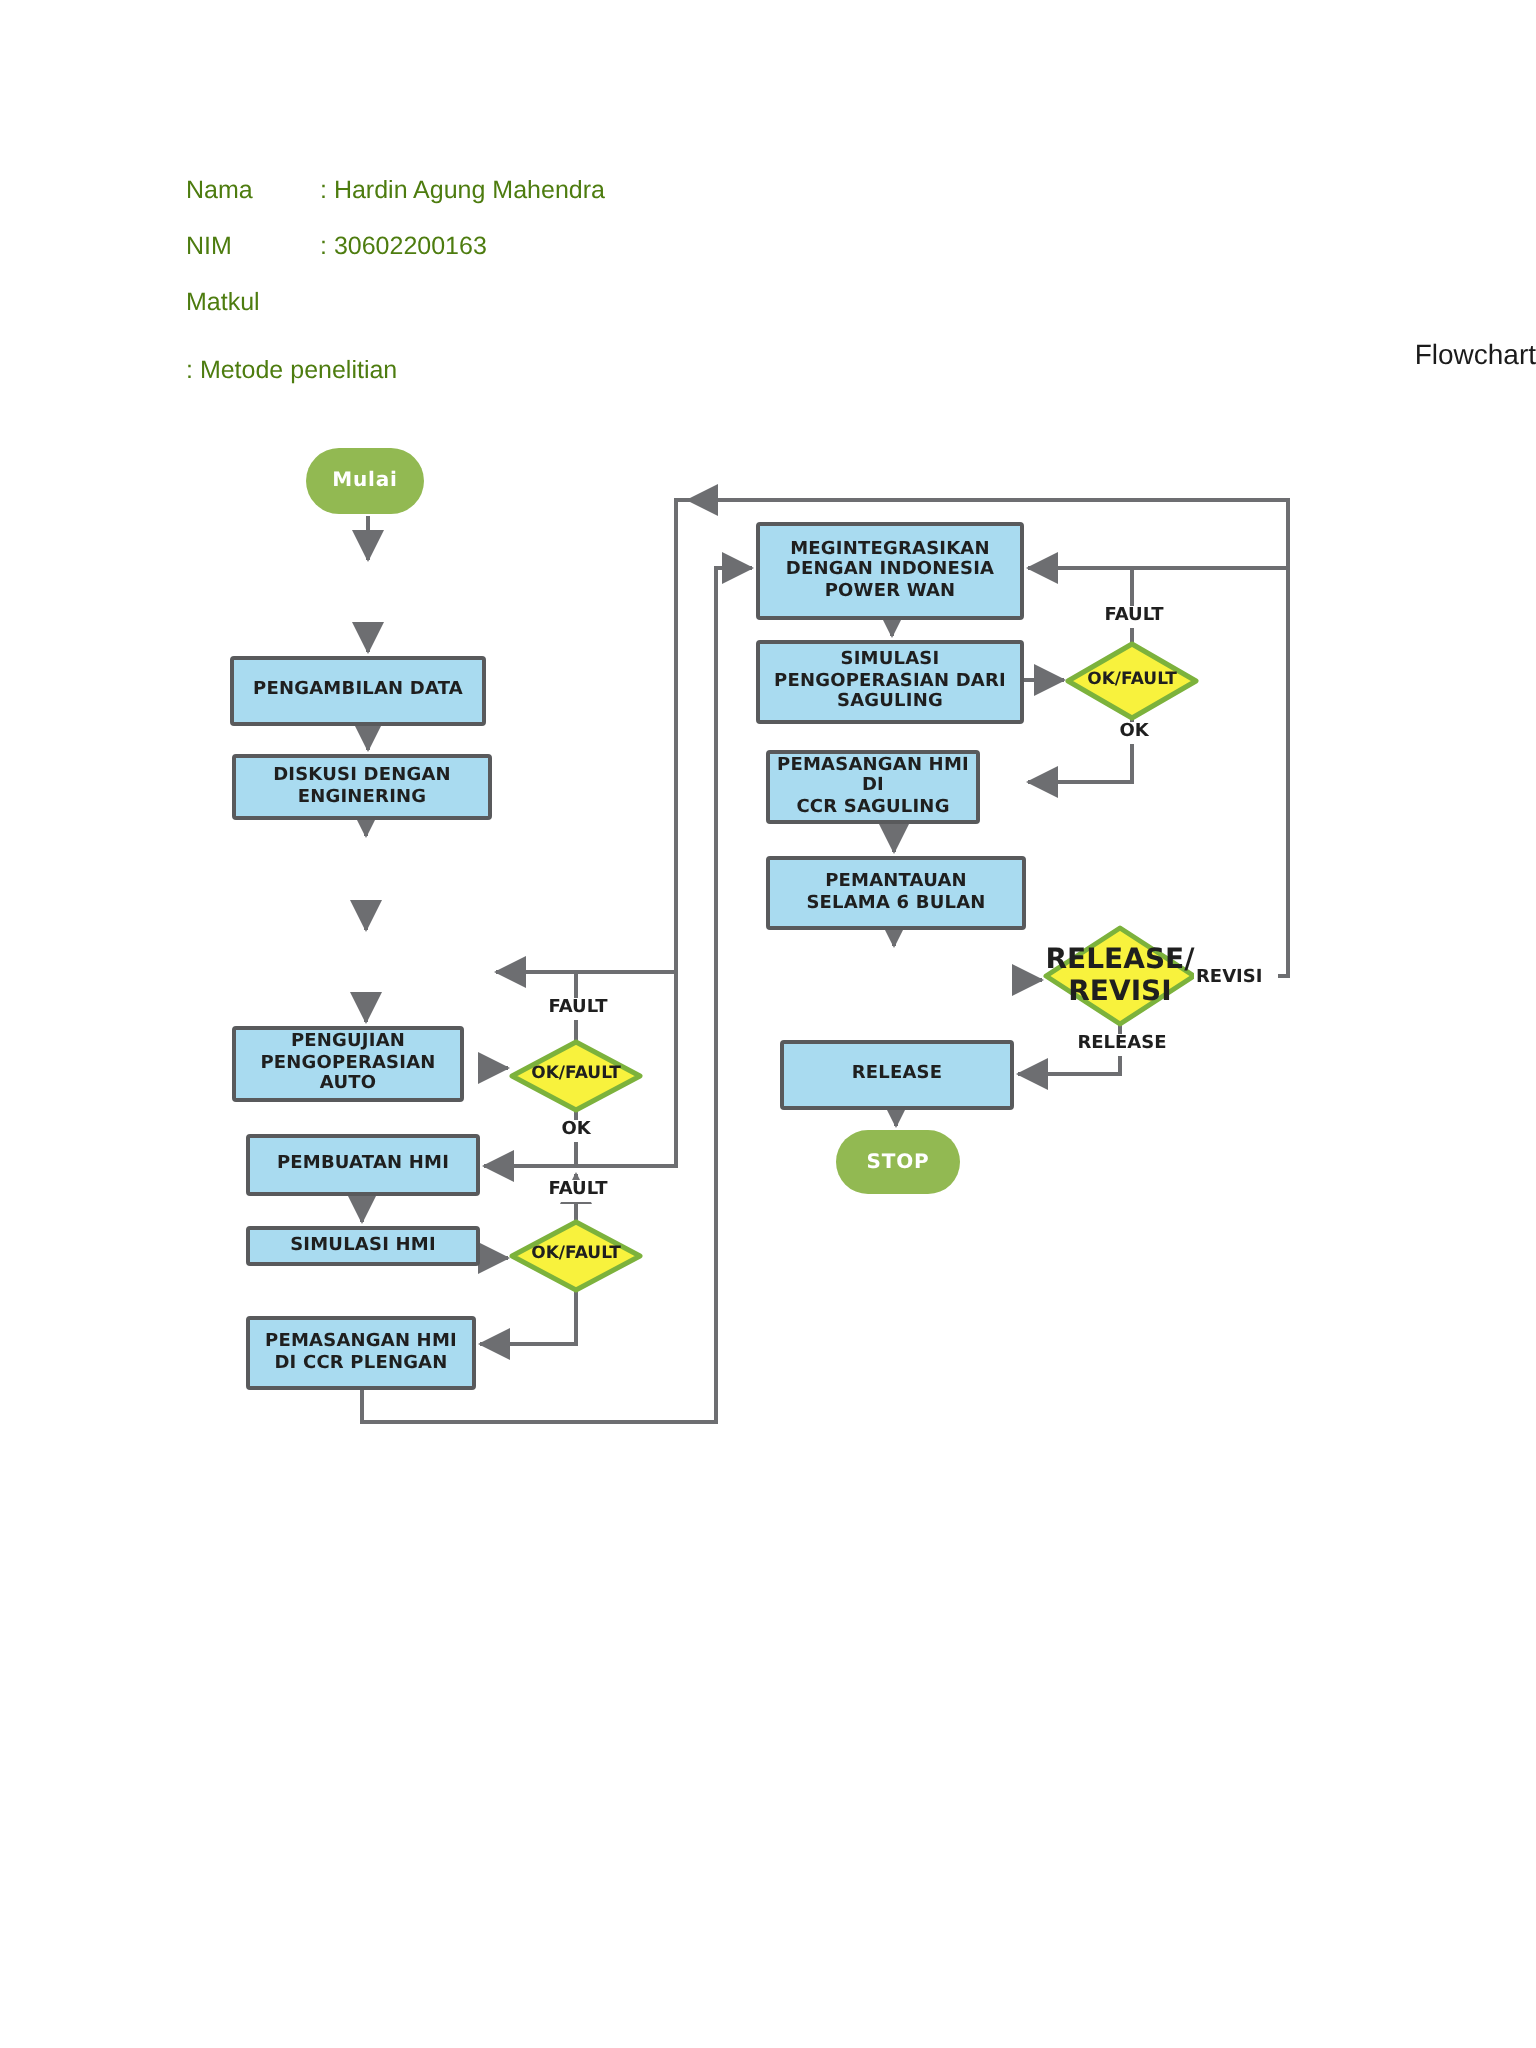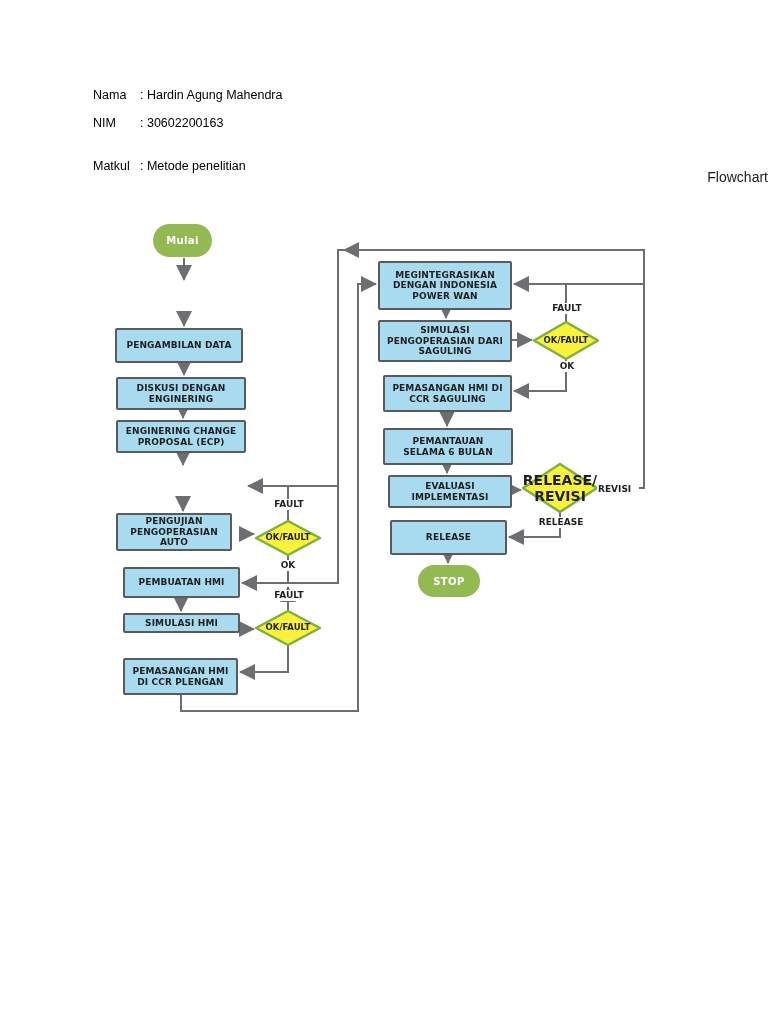--- a/index.html
+++ b/index.html
@@ -1,18 +1,18 @@
 <!DOCTYPE html>
 <html><head>
 <meta charset="utf-8">
 <style>
   html,body{margin:0;padding:0;background:#ffffff;}
   #canvas{position:relative;width:768px;height:1024px;background:#ffffff;overflow:hidden;
           font-family:"Liberation Sans",sans-serif;}
-  .hrow{position:absolute;left:93px;display:flex;font-size:12.5px;color:#000000;}
+  .hrow{position:absolute;left:93px;display:flex;font-size:12.5px;color:#4d7c0f;gap:20px;}
   .hlabel{width:47px;}
   .doc-title{position:absolute;left:0;right:0;top:169px;text-align:right;font-size:14px;color:#1b1b1b;}
   svg.wires{position:absolute;left:0;top:0;}
   .pnode{position:absolute;box-sizing:border-box;background:#a9dbf0;border:2.5px solid #595a5c;
          border-radius:2px;display:flex;align-items:center;justify-content:center;text-align:center;
          font:bold 9px/1.18 "DejaVu Sans",sans-serif;color:#1f1f1f;white-space:pre-line;letter-spacing:.1px;}
   .tnode{position:absolute;box-sizing:border-box;background:#92b952;border-radius:17px;
          display:flex;align-items:center;justify-content:center;text-align:center;
          font:bold 10px/1.1 "DejaVu Sans",sans-serif;color:#ffffff;letter-spacing:.4px;}
   .dlabel{position:absolute;display:flex;align-items:center;justify-content:center;text-align:center;
@@ -26,21 +26,21 @@
 <div id="canvas">
 
   <div class="hrow" style="top:88px;">
     <span class="hlabel">Nama</span>
     <span>: Hardin Agung Mahendra</span>
   </div>
   <div class="hrow" style="top:116px;">
     <span class="hlabel">NIM</span>
     <span>: 30602200163</span>
   </div>
-  <div class="hrow" style="top:159px;">
+  <div class="hrow" style="top:144px;flex-direction:column;">
     <span class="hlabel">Matkul</span>
     <span>: Metode penelitian</span>
   </div>
   <div class="doc-title">Flowchart</div>
 
   <svg class="wires" width="768" height="1024" viewBox="0 0 768 1024">
     <defs>
       <marker id="arr" viewBox="0 0 8 8" refX="7.5" refY="4" markerWidth="8" markerHeight="8" orient="auto">
         <path d="M0,0 L8,4 L0,8 Z" fill="#6d6e71"></path>
       </marker>
@@ -81,42 +81,38 @@
       <polygon points="523,488 560,464 597,488 560,512"></polygon>
     </g>
   </svg>
 
   <div class="tnode" style="left:153px;top:224px;width:59px;height:33px;">Mulai</div>
   <div class="tnode" style="left:418px;top:565px;width:62px;height:32px;">STOP</div>
 
   <div class="pnode" style="left:115px;top:328px;width:128px;height:35px;">PENGAMBILAN DATA</div>
   <div class="pnode" style="left:116px;top:377px;width:130px;height:33px;">DISKUSI DENGAN
 ENGINERING</div>
-  <div class="pnode" style="left:116px;top:420px;width:130px;height:33px;">ENGINERING CHANGE
-PROPOSAL (ECP)</div>
   <div class="pnode" style="left:116px;top:513px;width:116px;height:38px;">PENGUJIAN
 PENGOPERASIAN
 AUTO</div>
   <div class="pnode" style="left:123px;top:567px;width:117px;height:31px;">PEMBUATAN HMI</div>
   <div class="pnode" style="left:123px;top:613px;width:117px;height:20px;">SIMULASI HMI</div>
   <div class="pnode" style="left:123px;top:658px;width:115px;height:37px;">PEMASANGAN HMI
 DI CCR PLENGAN</div>
 
   <div class="pnode" style="left:378px;top:261px;width:134px;height:49px;">MEGINTEGRASIKAN
 DENGAN INDONESIA
 POWER WAN</div>
   <div class="pnode" style="left:378px;top:320px;width:134px;height:42px;">SIMULASI
 PENGOPERASIAN DARI
 SAGULING</div>
-  <div class="pnode" style="left:383px;top:375px;width:129px;height:37px;">PEMASANGAN HMI DI
+  <div class="pnode" style="left:383px;top:375px;width:107px;height:37px;">PEMASANGAN HMI DI
 CCR SAGULING</div>
   <div class="pnode" style="left:383px;top:428px;width:130px;height:37px;">PEMANTAUAN
 SELAMA 6 BULAN</div>
-  <div class="pnode" style="left:388px;top:475px;width:124px;height:33px;">EVALUASI
-IMPLEMENTASI</div>
   <div class="pnode" style="left:390px;top:520px;width:117px;height:35px;">RELEASE</div>
 
   <div class="dlabel" style="left:257px;top:531px;width:62px;height:14px;font-size:8.5px;">OK/FAULT</div>
   <div class="dlabel" style="left:257px;top:621px;width:62px;height:14px;font-size:8.5px;">OK/FAULT</div>
   <div class="dlabel" style="left:535px;top:334px;width:62px;height:14px;font-size:8.5px;">OK/FAULT</div>
   <div class="dlabel" style="left:523px;top:476px;width:74px;height:24px;font-size:14px;">RELEASE/
 REVISI</div>
 
   <div class="elabel" style="left:266px;top:499px;width:44px;">FAULT</div>
   <div class="elabel" style="left:272px;top:560px;width:30px;">OK</div>

